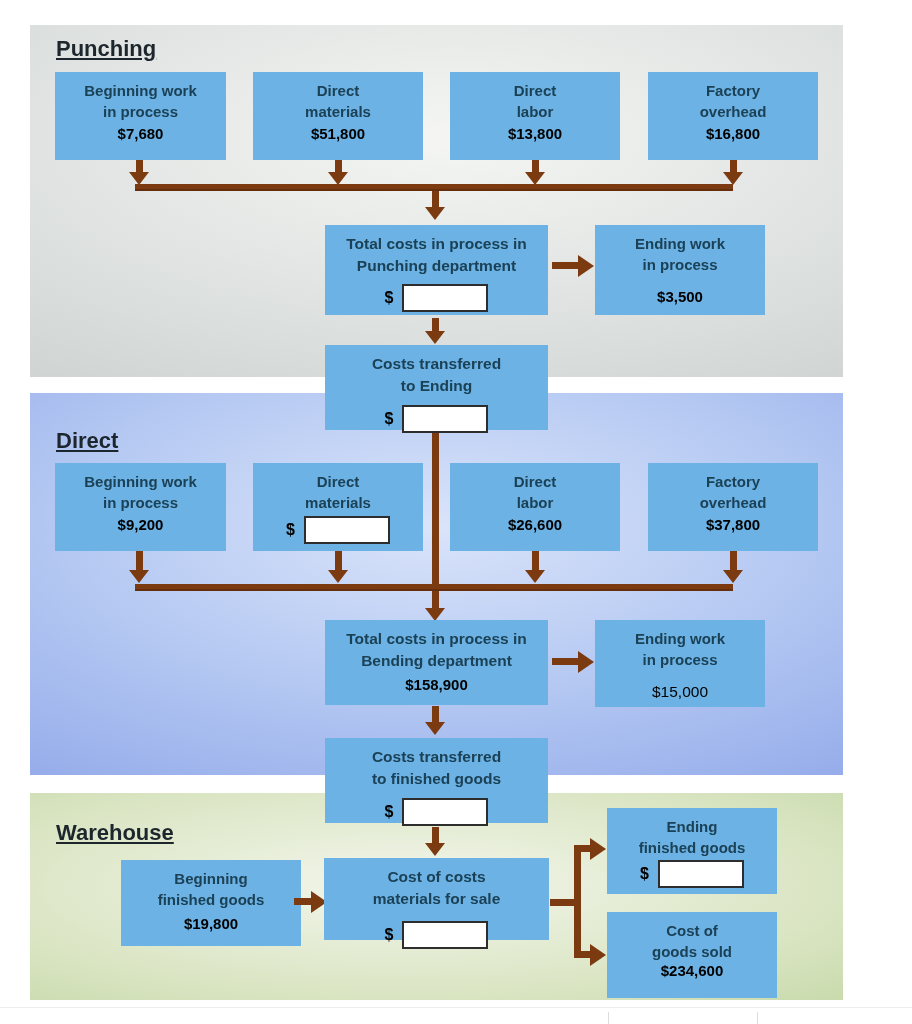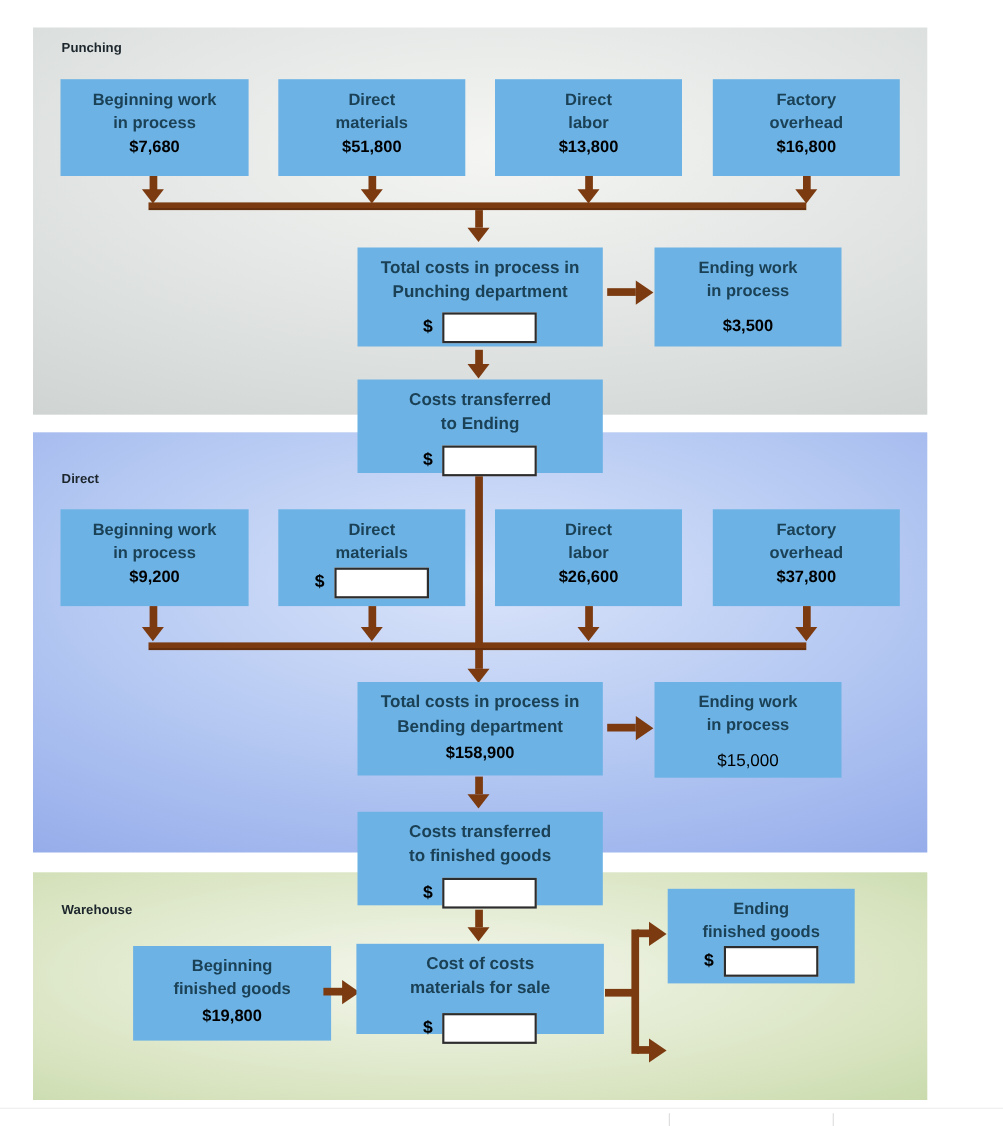--- a/index.html
+++ b/index.html
@@ -5,21 +5,21 @@
   html,body{margin:0;padding:0;background:#fff;}
   .canvas{position:relative;width:912px;height:1024px;background:#ffffff;
           font-family:"Liberation Sans","DejaVu Sans",sans-serif;overflow:hidden;}
   .bg{position:absolute;left:30px;width:813px;}
   #bg-punching{top:25px;height:352px;
     background:radial-gradient(ellipse 90% 85% at 52% 32%, #f5f6f4 0%, #e4e7e5 45%, #cfd4d2 100%);}
   #bg-bending{top:393px;height:382px;
     background:radial-gradient(ellipse 92% 88% at 50% 35%, #dae4fa 0%, #b4c8f2 50%, #90a7e9 100%);}
   #bg-warehouse{top:793px;height:207px;
     background:radial-gradient(ellipse 95% 95% at 46% 45%, #f3f6ec 0%, #dae5c3 55%, #bdd39d 100%);}
-  .sec-label{position:absolute;font-size:12px;font-weight:700;color:#1c262c;}
+  .sec-label{position:absolute;font-size:22px;font-weight:700;color:#1c262c;text-decoration:underline;}
   .box{position:absolute;background:#6cb2e4;box-sizing:border-box;text-align:center;
        display:flex;flex-direction:column;align-items:center;padding-top:8px;}
   .t{font-size:15px;line-height:21px;font-weight:700;color:#1b4156;}
   .tc{font-size:15.5px;line-height:22px;}
   .v{font-size:15px;font-weight:700;color:#000;margin-top:3px;}
   .v.sp{margin-top:13px;}
   .v.reg{font-weight:400;font-size:15.5px;margin-top:13px;}
   .v.tight{margin-top:0;line-height:18px;}
   .vrow{display:flex;justify-content:center;align-items:center;gap:9px;margin-top:3px;}
   .cur{font-size:16px;font-weight:700;color:#000;}
@@ -201,18 +201,23 @@
 
   <div class="box" style="left:607px;top:808px;width:170px;height:86px">
     <div class="t">Ending</div>
     <div class="t">finished goods</div>
     <div class="vrow" style="margin-top:2px">
       <span class="cur">$</span>
       <input class="blank" type="text" value="" style="">
     </div>
   </div>
 
+  <div class="box" style="left:607px;top:912px;width:170px;height:86px">
+    <div class="t">Cost of</div>
+    <div class="t">goods sold</div>
+    <div class="v tight">$234,600</div>
+  </div>
 
   <div class="faint-h" style="left:0;top:1007px;width:912px;height:1px"></div>
   <div class="faint-v" style="left:608px;top:1012px;width:1px;height:12px"></div>
   <div class="faint-v" style="left:757px;top:1012px;width:1px;height:12px"></div>
 
 </div>
 
 </body></html>

